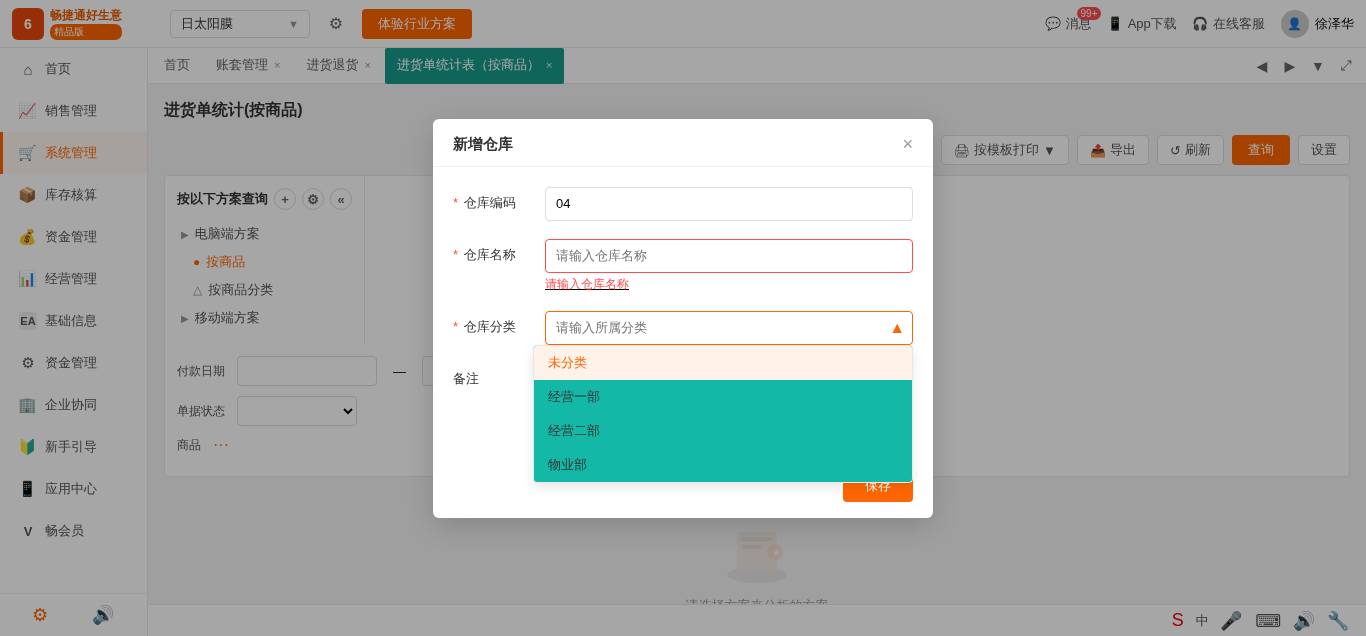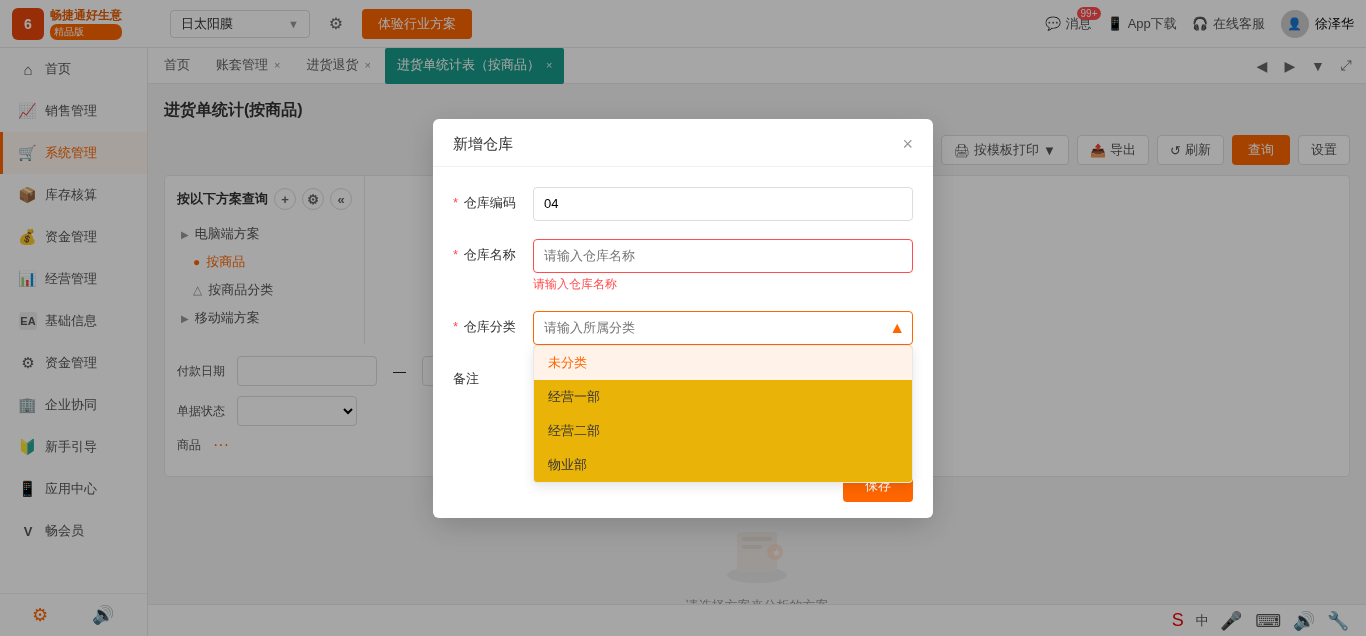--- a/index.html
+++ b/index.html
@@ -375,51 +375,53 @@
     }
     .modal-header {
       display: flex;
       align-items: center;
       justify-content: space-between;
       padding: 16px 20px 12px;
       border-bottom: 1px solid #f0f0f0;
     }
     .modal-title {
       font-size: 15px;
-      font-weight: normal;
+      font-weight: bold;
       color: #333;
     }
     .modal-close {
       cursor: pointer;
       color: #999;
       font-size: 18px;
       line-height: 1;
     }
     .modal-body {
       padding: 20px 20px 16px;
     }
     .form-row {
       display: flex;
       align-items: flex-start;
       margin-bottom: 18px;
       position: relative;
+      gap: 12px;
     }
     .form-label {
       width: 80px;
       flex-shrink: 0;
       font-size: 13px;
       color: #333;
       padding-top: 7px;
     }
     .required-star {
       color: #ff4d4f;
       margin-right: 2px;
     }
     .form-control {
       flex: 1;
+      text-decoration: underline;
     }
     .form-input {
       width: 100%;
       height: 34px;
       border: 1px solid #ddd;
       border-radius: 4px;
       padding: 0 10px;
       font-size: 13px;
       outline: none;
     }
@@ -450,21 +452,21 @@
       transform: translateY(-50%);
       cursor: pointer;
       color: #ff6600;
       font-size: 16px;
     }
     .dropdown-list {
       position: absolute;
       left: 80px;
       right: 0;
       top: 100%;
-      background: #eab308;
+      background: #14b8a6;
       border: 1px solid #e8e8e8;
       border-radius: 4px;
       box-shadow: 0 4px 12px rgba(0,0,0,0.1);
       z-index: 200;
       overflow: hidden;
     }
     .dropdown-item {
       padding: 8px 14px;
       cursor: pointer;
       font-size: 13px;

